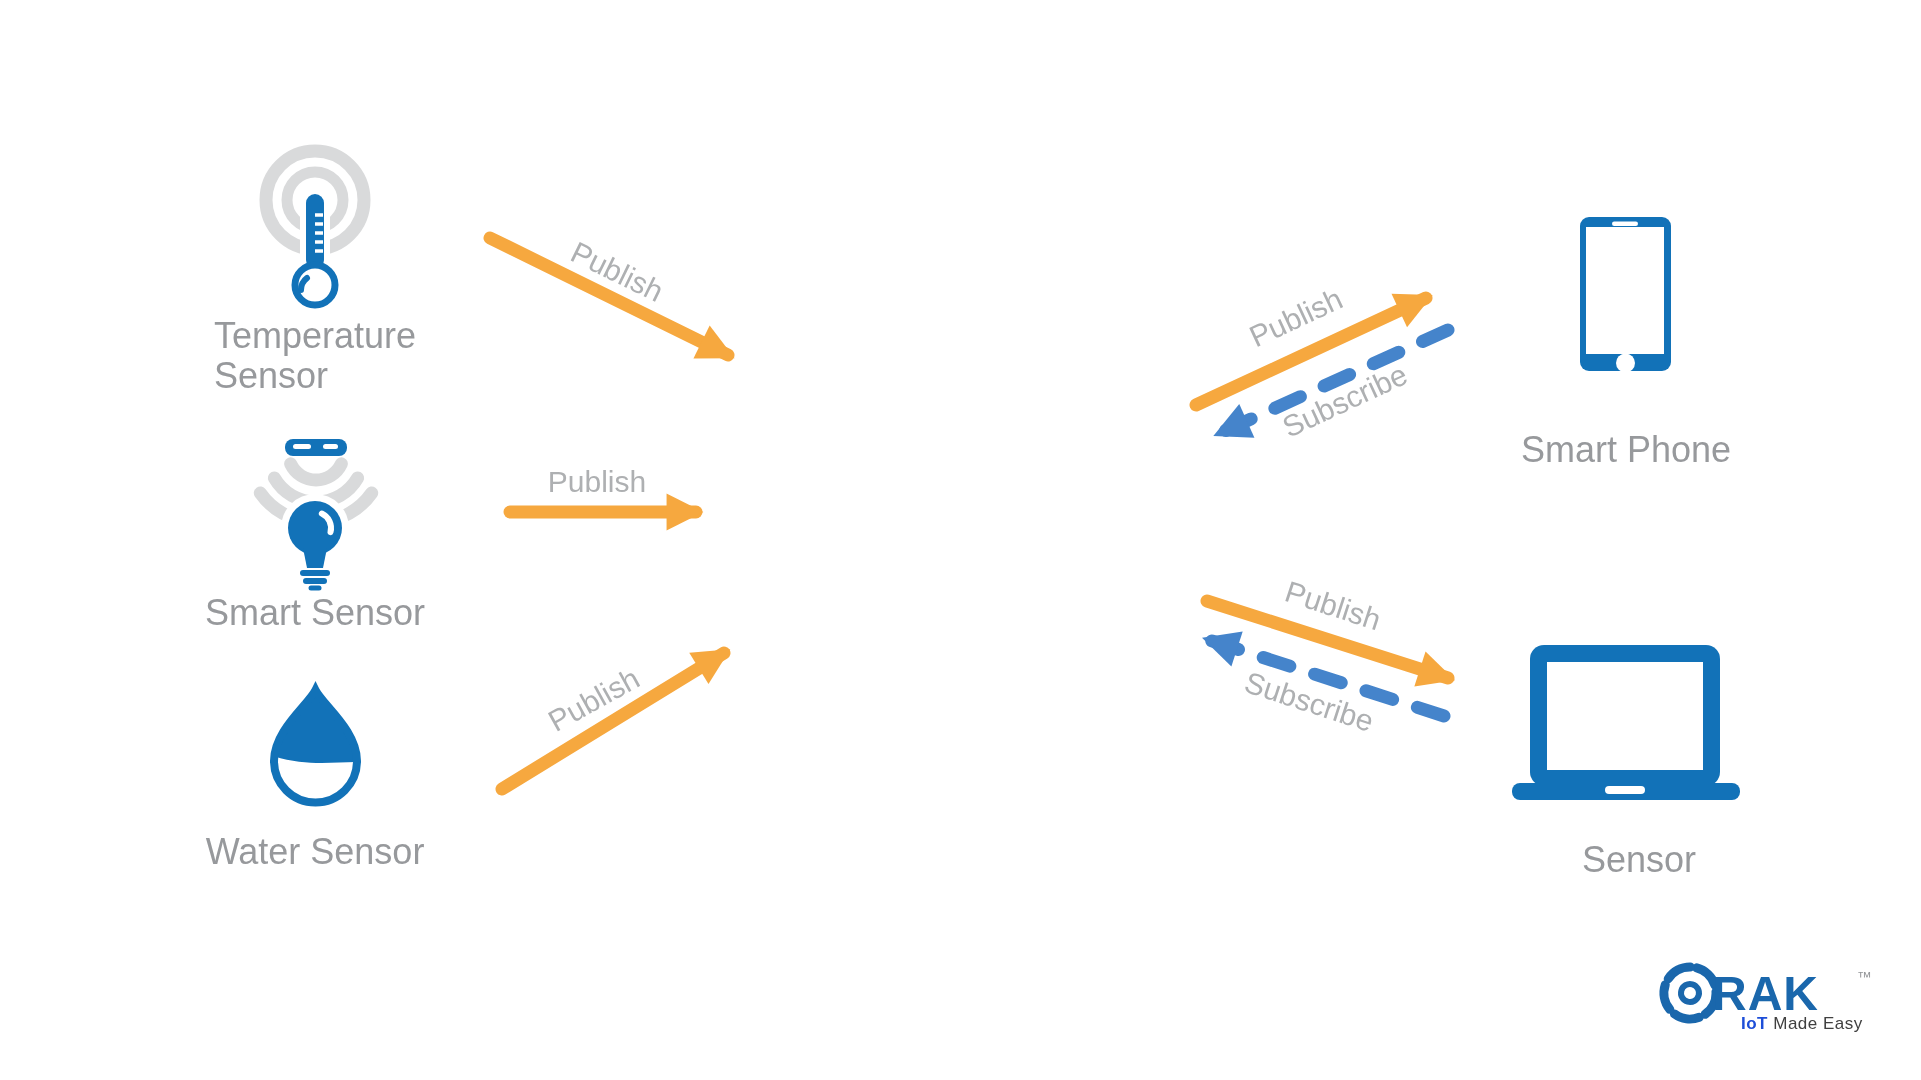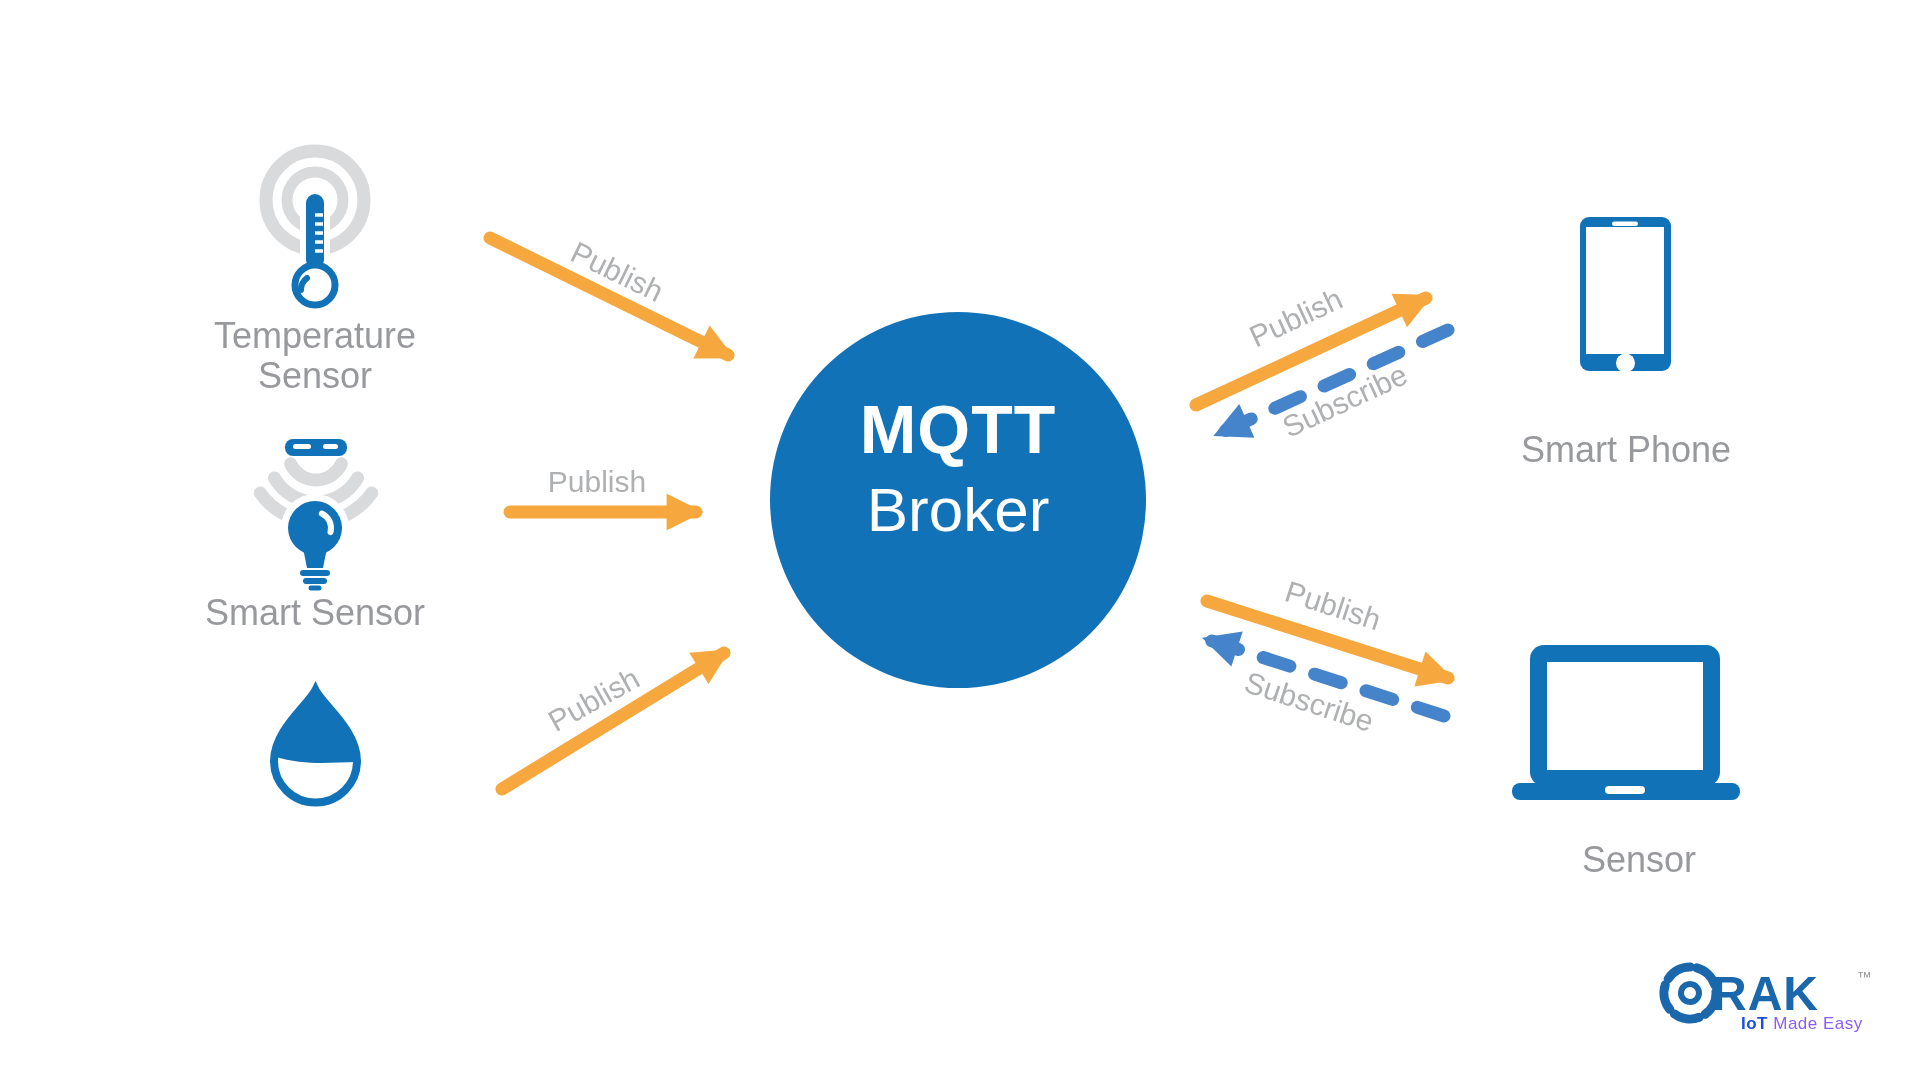--- a/index.html
+++ b/index.html
@@ -3,41 +3,41 @@
 <meta charset="utf-8">
 <style>
   html,body{margin:0;padding:0;background:#ffffff;}
   .canvas{
     position:relative;width:1921px;height:1080px;background:#fff;overflow:hidden;
     font-family:"Liberation Sans", sans-serif;
   }
   .abs{position:absolute;}
   .device-label{
     position:absolute;color:var(--label-gray,#97999C);font-size:36px;line-height:40px;
-    text-align:center;transform:translate(-50%,0);white-space:nowrap;
+    text-align:left;transform:translate(-50%,0);white-space:nowrap;
   }
   .arrow-label{
     position:absolute;color:var(--arrow-label-gray,#AEB0B2);font-size:30px;white-space:nowrap;
     transform-origin:center center;
   }
   .broker-circle{
     position:absolute;left:770px;top:312px;width:376px;height:376px;border-radius:50%;
     background:var(--brand-blue,#1272B8);
   }
   .broker-line{position:absolute;width:100%;text-align:center;color:#fff;}
   .broker-line.l1{top:78px;font-size:68px;font-weight:bold;letter-spacing:1px;}
   .broker-line.l2{top:162px;font-size:62px;font-weight:normal;}
   .logo-name{
     position:absolute;left:1712px;top:966px;color:var(--logo-blue,#1A67AC);
     font-size:48px;font-weight:bold;letter-spacing:1px;
   }
   .logo-tm{position:absolute;left:1857px;top:968px;color:#939598;font-size:15px;}
   .logo-tagline{position:absolute;left:1741px;top:1014px;font-size:17px;letter-spacing:0.5px;}
   .logo-tagline .strong{color:#1d4ed8;font-weight:bold;}
-  .logo-tagline .rest{color:#8b5cf6;}
+  .logo-tagline .rest{color:#404040;}
 </style>
 </head>
 <body>
 
 <div class="canvas">
 
   <svg class="abs" style="left:0;top:0" width="1921" height="1080" viewBox="0 0 1921 1080">
     <defs>
       <marker id="ah-orange" viewBox="0 0 12 12" refX="9" refY="6" markerWidth="3.4" markerHeight="3.4" orient="auto-start-reverse">
         <path d="M1,1 L11,6 L1,11 Z" fill="var(--orange,#F6A83F)"></path>
@@ -114,25 +114,24 @@
 
   <svg class="abs" style="left:245px;top:675px" width="140" height="150" viewBox="0 0 140 150">
     <defs>
       <clipPath id="dropClip">
         <path d="M70.5,15 C78,30 112,55 112,86 A41.5,41.5 0 1 1 29,86 C29,55 63,30 70.5,15 Z"></path>
       </clipPath>
     </defs>
     <path d="M15,5 H127 V88 C95,84 62,96 15,76 Z" fill="var(--brand-blue,#1272B8)" clip-path="url(#dropClip)"></path>
     <path d="M70.5,15 C78,30 112,55 112,86 A41.5,41.5 0 1 1 29,86 C29,55 63,30 70.5,15 Z" fill="none" stroke="var(--brand-blue,#1272B8)" stroke-width="8"></path>
   </svg>
+  <div class="device-label" style="left:315px;top:832px;">
+    <div>Water Sensor</div>
+  </div>
 
-  <div class="broker-circle">
-    <div class="broker-line l1">MQTT</div>
-    <div class="broker-line l2">Broker</div>
-  </div>
 
   <svg class="abs" style="left:1570px;top:205px" width="110" height="175" viewBox="0 0 110 175">
     <rect x="10" y="12" width="91" height="154" rx="9" fill="var(--brand-blue,#1272B8)"></rect>
     <rect x="16" y="22" width="78" height="127" fill="#fff"></rect>
     <rect x="42" y="16.5" width="26" height="4.5" rx="2.2" fill="#fff"></rect>
     <circle cx="55.5" cy="158" r="9.5" fill="#fff"></circle>
   </svg>
   <div class="device-label" style="left:1626px;top:398px;margin-top:32px;">
     <div>Smart Phone</div>
   </div>

